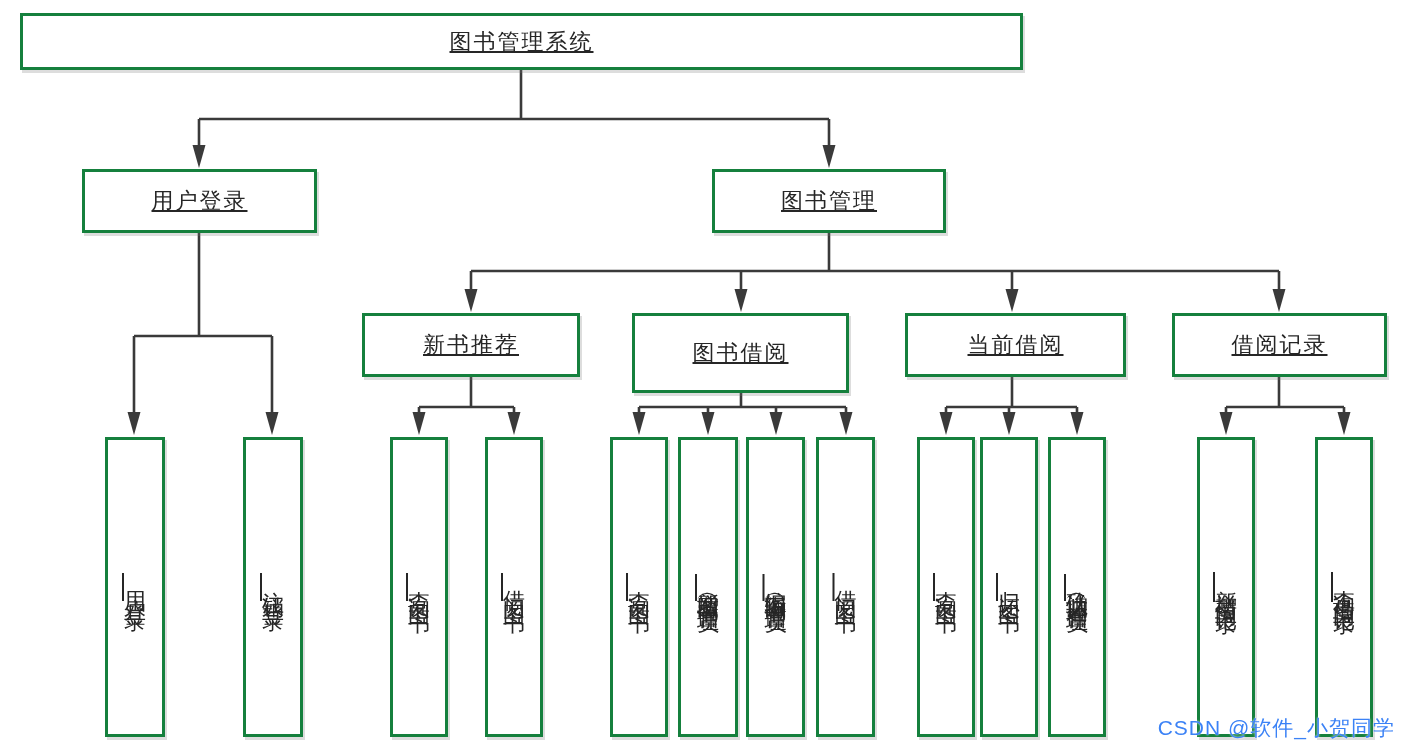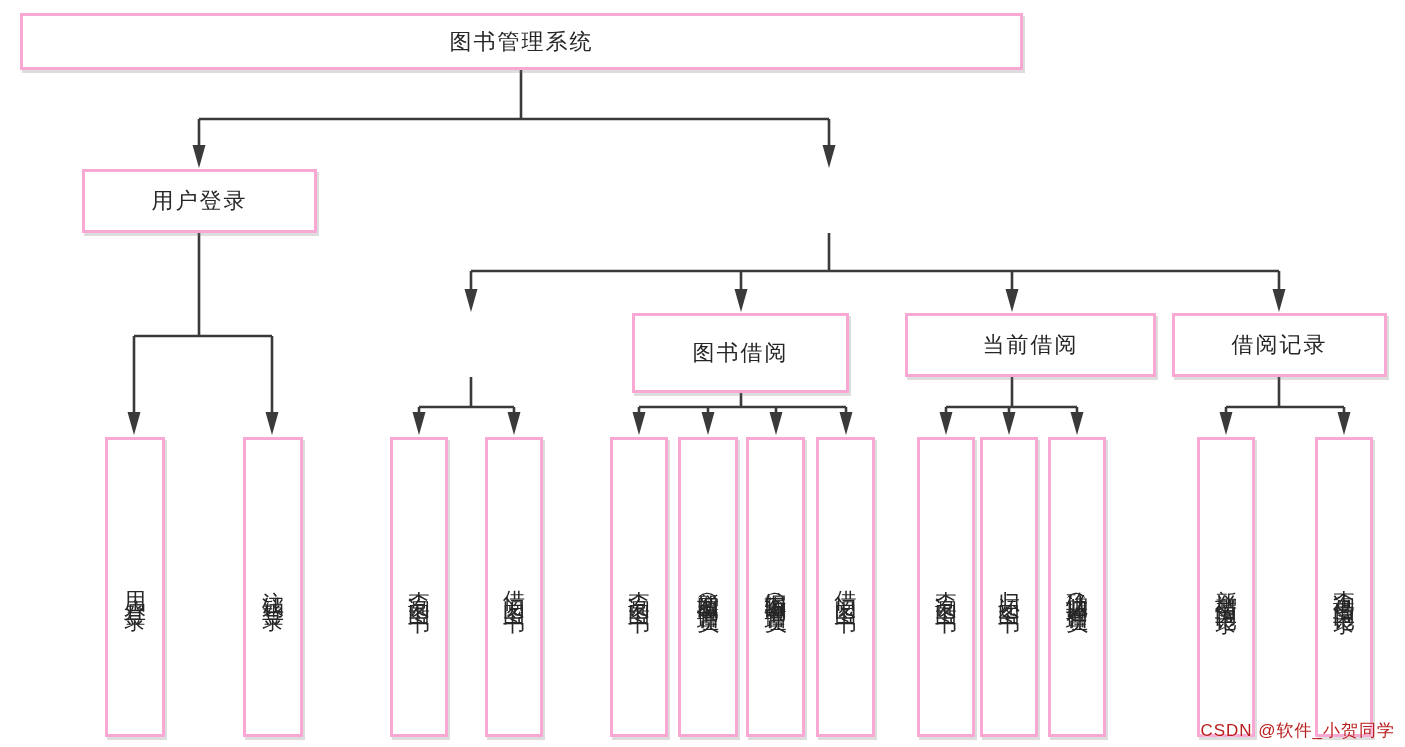--- a/index.html
+++ b/index.html
@@ -9,29 +9,30 @@
     height: 747px;
     background: #ffffff;
     font-family: "Liberation Sans", sans-serif;
     color: #262626;
     overflow: hidden;
   }
   .node {
     position: absolute;
     box-sizing: border-box;
     background: #ffffff;
-    border: 3px solid #f9a8d4;
+    border: 3px solid #15803d;
     box-shadow: 2px 3px 0 rgba(120,120,120,0.25);
     display: flex;
     align-items: center;
     justify-content: center;
     font-size: 22px;
     letter-spacing: 2px;
     color: #262626;
     white-space: nowrap;
+    text-decoration: underline;
   }
   .hnode { letter-spacing: 2px; }
   .vnode {
     white-space: normal;
   }
   .vnode .vtext {
     writing-mode: vertical-rl;
     text-orientation: mixed;
     letter-spacing: 7px;
     font-size: 22px;
@@ -42,22 +43,22 @@
     left: 0; top: 0;
     width: 1405px; height: 747px;
     pointer-events: none;
   }
   .connector-layer path { stroke: #3a3a3a; stroke-width: 2.6; fill: none; }
   .connector-layer polygon { fill: #3a3a3a; stroke: none; }
   .watermark {
     position: absolute;
     right: 10px;
     bottom: 5px;
-    font-size: 17px;
-    color: #b91c1c;
+    font-size: 21px;
+    color: #3b82f6;
     letter-spacing: 1px;
     text-shadow: 0 0 2px #ffffff;
     text-align: center;
   }
 </style>
 </head>
 <body>
 
 <div class="stage">
 
@@ -100,23 +101,25 @@
     <g>
       <path d="M1279,377 L1279,407 M1226,407 L1344,407 M1226,407 L1226,416 M1344,407 L1344,416"></path>
       <polygon points="1219.5,412 1232.5,412 1226,435"></polygon>
       <polygon points="1337.5,412 1350.5,412 1344,435"></polygon>
     </g>
   </svg>
 
   <div class="node hnode" style="left:20px; top:13px; width:1003px; height:57px;">图书管理系统</div>
 
   <div class="node hnode" style="left:82px; top:169px; width:235px; height:64px;">用户登录</div>
+  <div class="node hnode" style="left:712px; top:169px; width:234px; height:64px;">图书管理</div>
 
+  <div class="node hnode" style="left:362px; top:313px; width:218px; height:64px;">新书推荐</div>
   <div class="node hnode" style="left:632px; top:313px; width:217px; height:80px;">图书借阅</div>
-  <div class="node hnode" style="left:905px; top:313px; width:251px; height:64px;">当前借阅</div>
+  <div class="node hnode" style="left:905px; top:313px; width:221px; height:64px;">当前借阅</div>
   <div class="node hnode" style="left:1172px; top:313px; width:215px; height:64px;">借阅记录</div>
 
   <div class="node vnode" style="left:105px; top:437px; width:60px; height:300px;">
     <span class="vtext">用户登录</span>
   </div>
   <div class="node vnode" style="left:243px; top:437px; width:60px; height:300px;">
     <span class="vtext">注销登录</span>
   </div>
 
   <div class="node vnode" style="left:390px; top:437px; width:58px; height:300px;">

